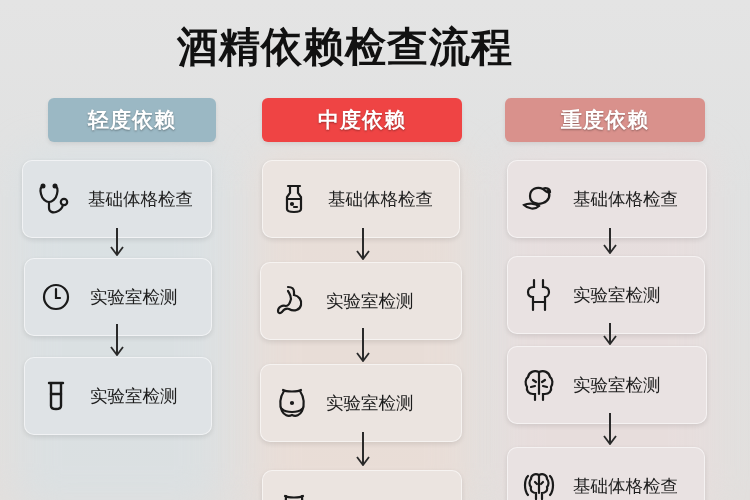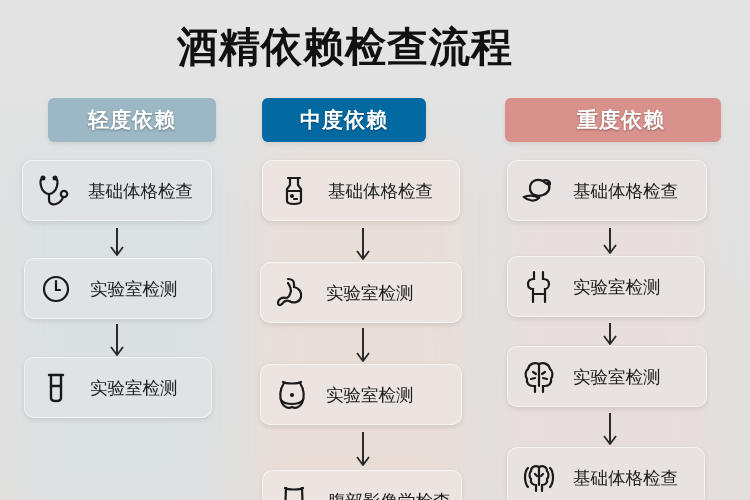--- a/index.html
+++ b/index.html
@@ -18,21 +18,21 @@
     filter: blur(18px); opacity: 0.55;
   }
   .header {
     position: absolute; top: 98px; height: 44px; border-radius: 6px;
     display: flex; align-items: center; justify-content: center;
     color: #fff; font-size: 21px; font-weight: bold; letter-spacing: 1px;
     text-shadow: 0 1px 2px rgba(0,0,0,0.35);
     box-shadow: 0 2px 4px rgba(0,0,0,0.08);
   }
   .card {
-    position: absolute; height: 61px; border-radius: 10px;
+    position: absolute; height: 78px; border-radius: 10px;
     display: flex; align-items: center;
     box-shadow: 0 2px 5px rgba(0,0,0,0.10), inset 0 0 0 1px rgba(255,255,255,0.55);
   }
   .card .icon { width: 40px; height: 40px; margin-left: 12px; flex: none; display: flex; align-items: center; justify-content: center; }
   .card .icon svg { width: 36px; height: 36px; }
   .card .label { margin-left: 14px; font-size: 17.5px; color: #1c1c1c; white-space: nowrap; }
   .c1 { background: #dfe3e6; }
   .c2 { background: #ebe4e0; }
   .c3 { background: #e9e2e2; }
   .arrow { position: absolute; width: 14px; }
@@ -94,21 +94,21 @@
         <path d="M11 5 L25 5"></path>
         <path d="M13 6 L13 28 C13 32 23 32 23 28 L23 6"></path>
         <path d="M13 16 L23 16"></path>
       </svg>
     </span>
     <span class="label">实验室检测</span>
   </div>
 </div>
 
 <div>
-  <div class="header" style="left:262px;width:164px;background:#0369a1;">中度依赖</div>
+  <div class="header" style="left:262px;width:200px;background:#ef4444;">中度依赖</div>
 
   <div class="card c2" style="left:262px;top:160px;width:198px;">
     <span class="icon">
       <svg viewBox="0 0 36 36" fill="none" stroke="#1a1a1a" stroke-width="2.2" stroke-linecap="round">
         <path d="M12 5 L24 5"></path>
         <path d="M14 6 L14 12 L11 16 L11 28 C11 32 25 32 25 28 L25 16 L22 12 L22 6"></path>
         <path d="M11 18 L25 18"></path>
         <circle cx="16" cy="23" r="1"></circle>
         <path d="M18 26 L21 26"></path>
       </svg>
@@ -164,21 +164,21 @@
         <path d="M9 5 C12 7 24 7 27 5"></path>
         <path d="M10 5 L9 30"></path>
           <path d="M26 5 L27 30"></path>
       </svg>
     </span>
     <span class="label">腹部影像学检查</span>
   </div>
 </div>
 
 <div>
-  <div class="header" style="left:505px;width:200px;background:#d9918c;padding-left:16px;">重度依赖</div>
+  <div class="header" style="left:505px;width:200px;background:#d9918c;">重度依赖</div>
 
   <div class="card c3" style="left:507px;top:160px;width:200px;">
     <span class="icon">
       <svg viewBox="0 0 36 36" fill="none" stroke="#1a1a1a" stroke-width="2.2" stroke-linecap="round">
         <path d="M22 8 C16 5 9 8 9 15 C9 22 16 24 22 22 C28 20 30 14 27 10"></path>
         <path d="M22 8 C25 6 29 8 29 11 C27 12 25 11 22 8"></path>
         <path d="M3 24 C7 28 14 29 18 25 C14 22 7 22 3 24 Z"></path>
       </svg>
     </span>
     <span class="label">基础体格检查</span>

